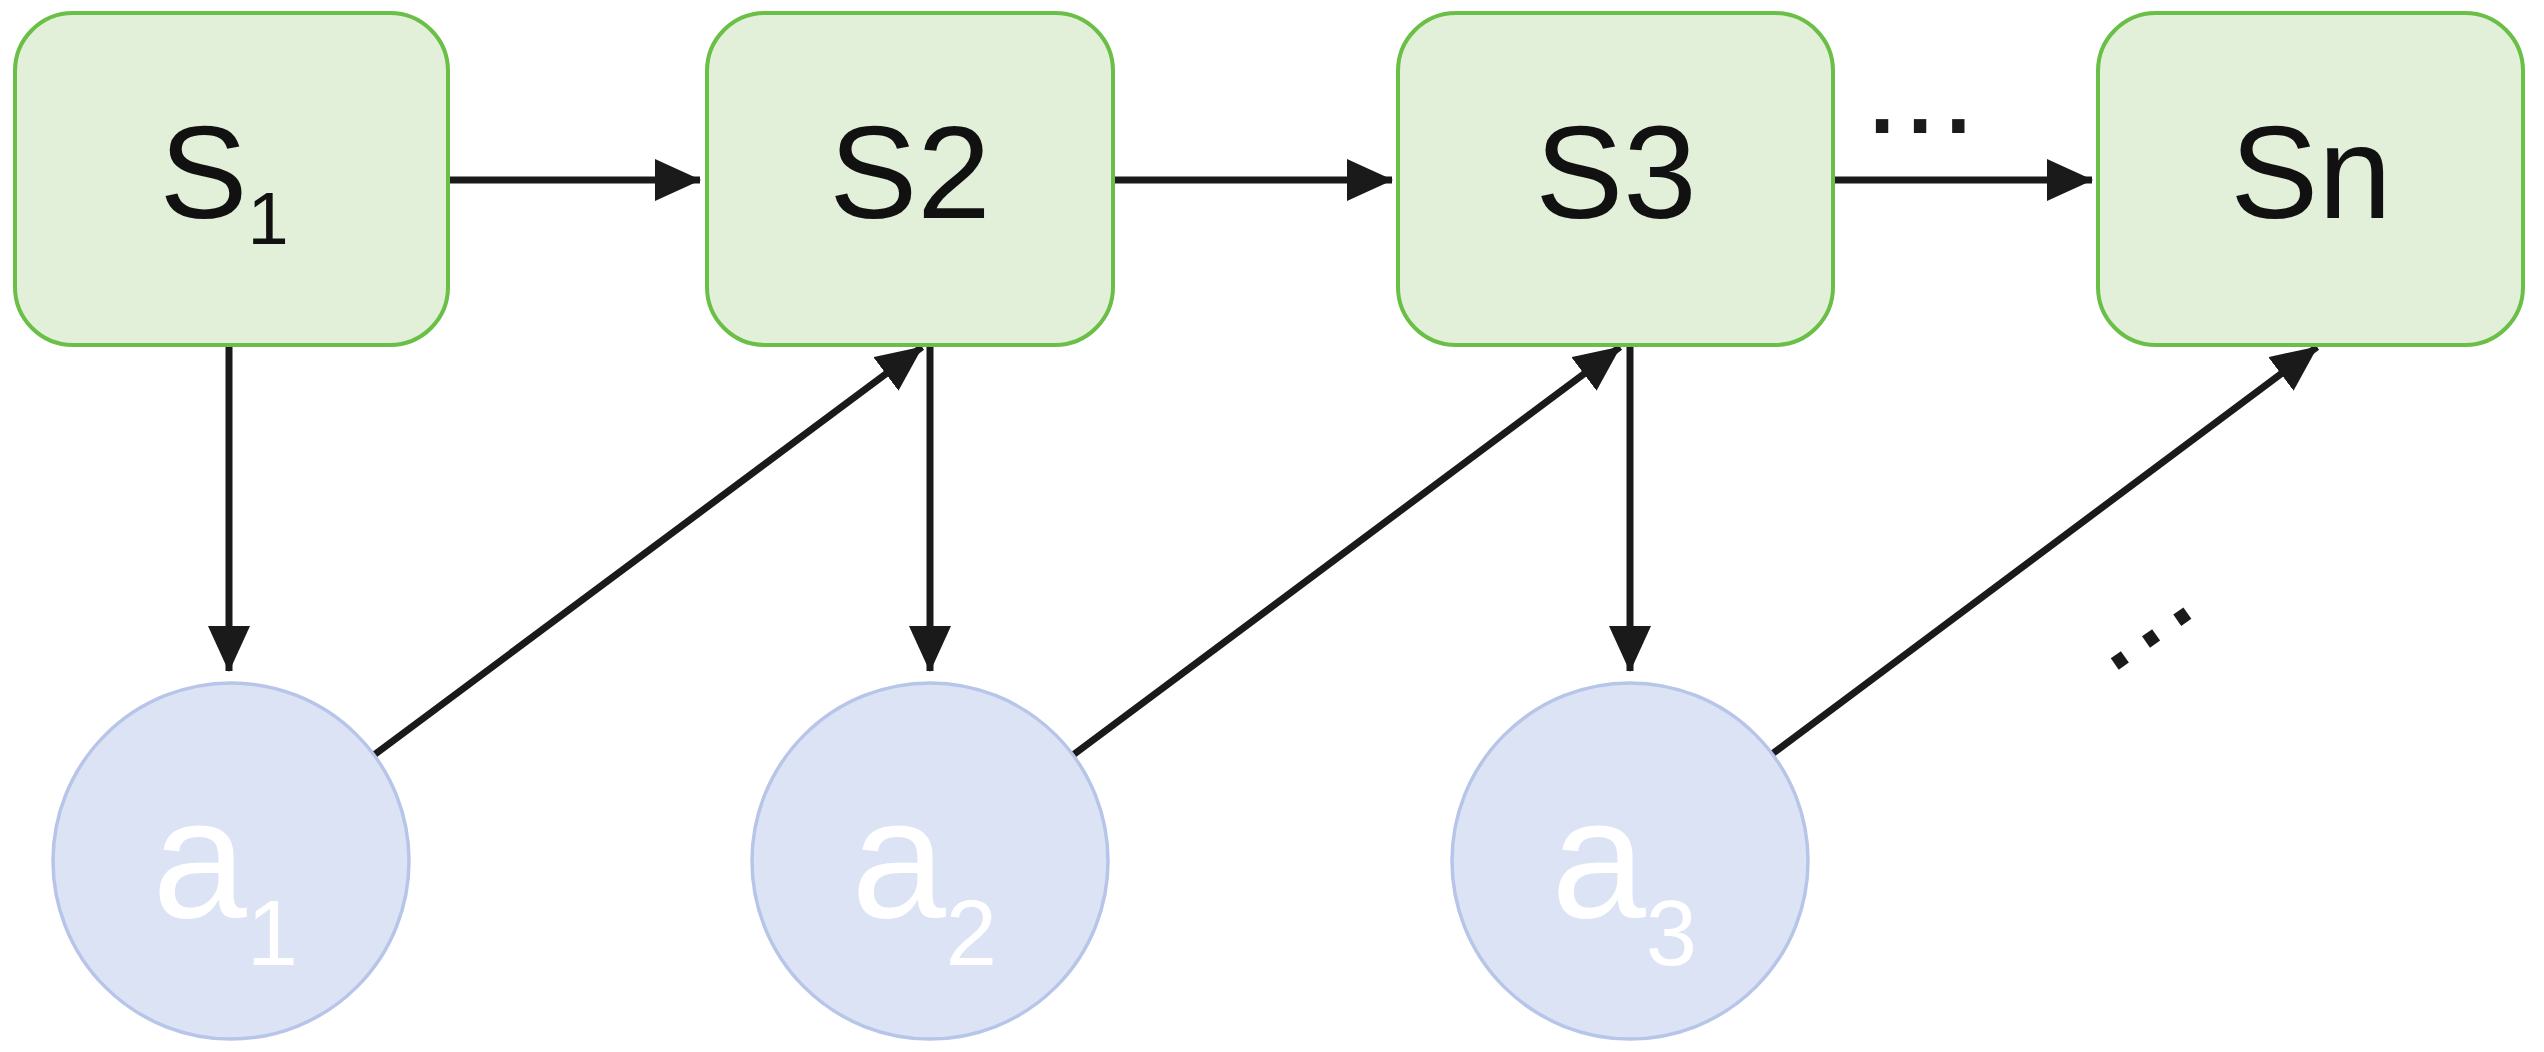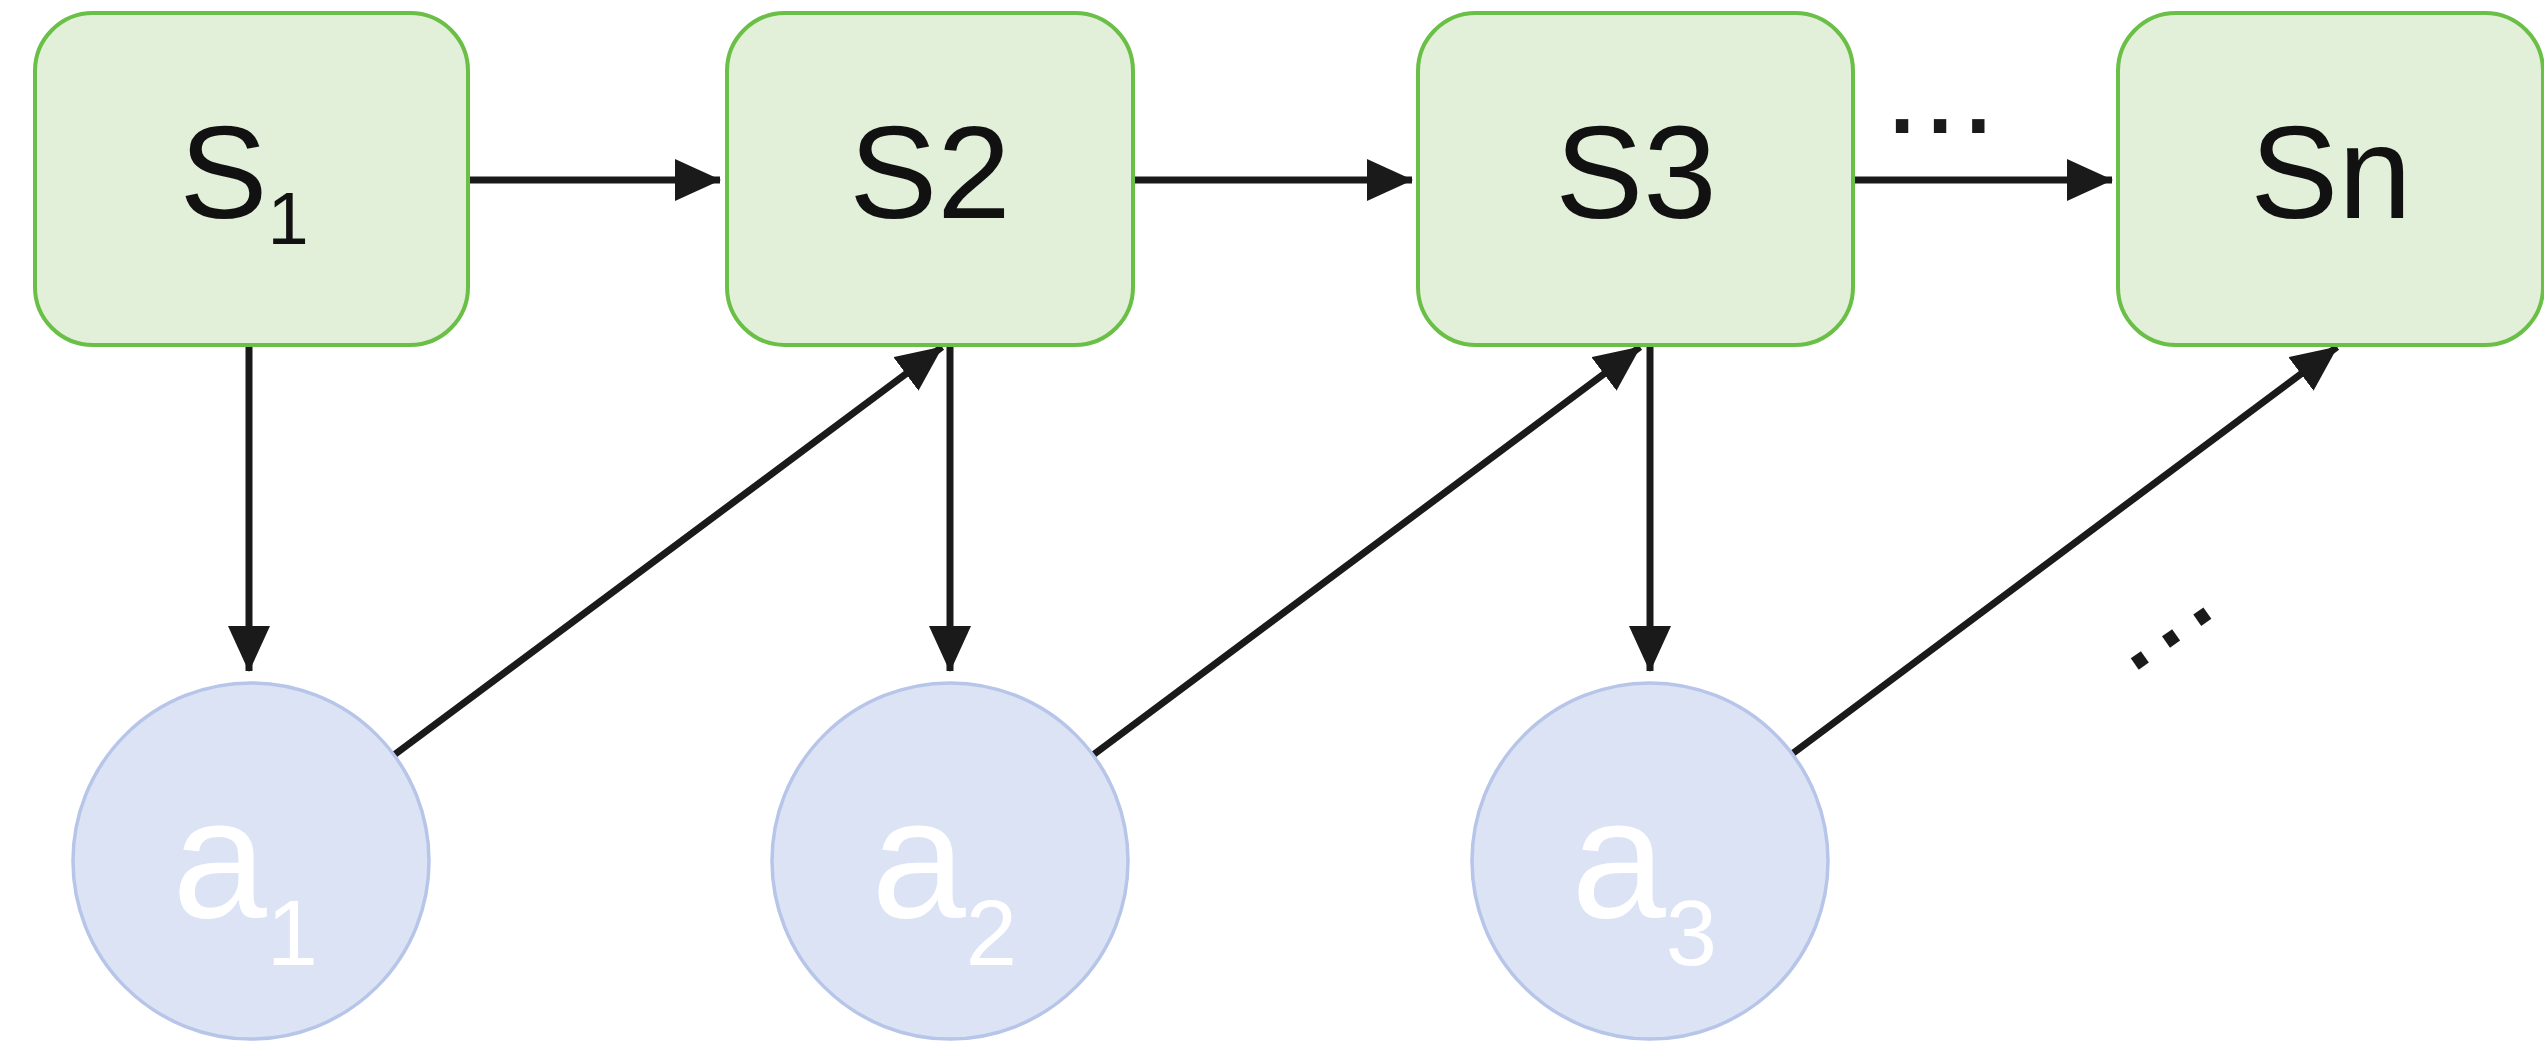--- a/index.html
+++ b/index.html
@@ -1,20 +1,19 @@
 <!DOCTYPE html>
 <html style="--background: #ffffff; --state-fill: #e2efd9; --state-border: #6abf46; --state-text: #111111; --action-fill: #dbe3f5; --action-border: #b6c5e8; --action-text: #ffffff; --arrow: #1a1a1a;"><head>
 <meta charset="utf-8">
 <style>
   html, body { margin: 0; padding: 0; background: var(--background, #fff); }
   .canvas {
     width: 2312px; height: 1052px;
     background: var(--background, #fff);
     font-family: "Liberation Sans", sans-serif;
-    margin-left: 20px;
   }
   svg { display: block; }
   .state-box {
     fill: var(--state-fill, #e2efd9);
     stroke: var(--state-border, #6abf46);
     stroke-width: 4;
   }
   .action-circle {
     fill: var(--action-fill, #dbe3f5);
     stroke: var(--action-border, #b6c5e8);

